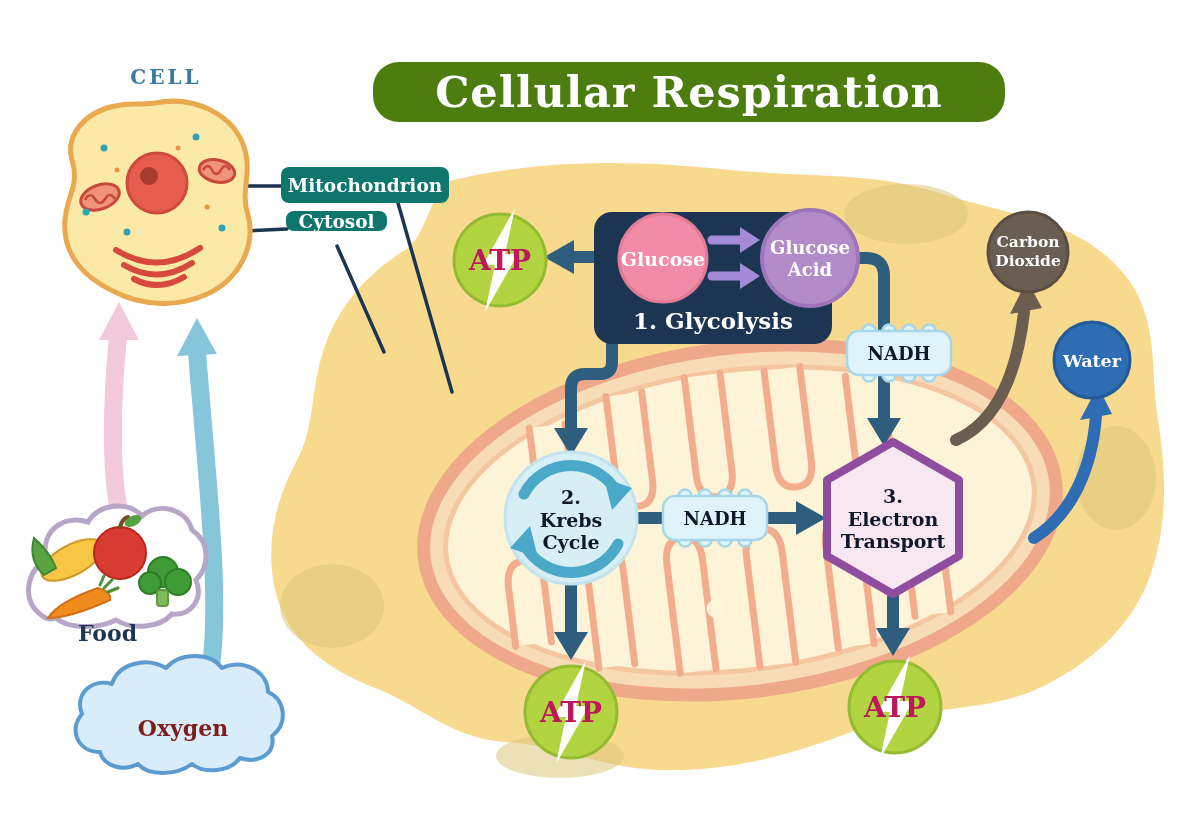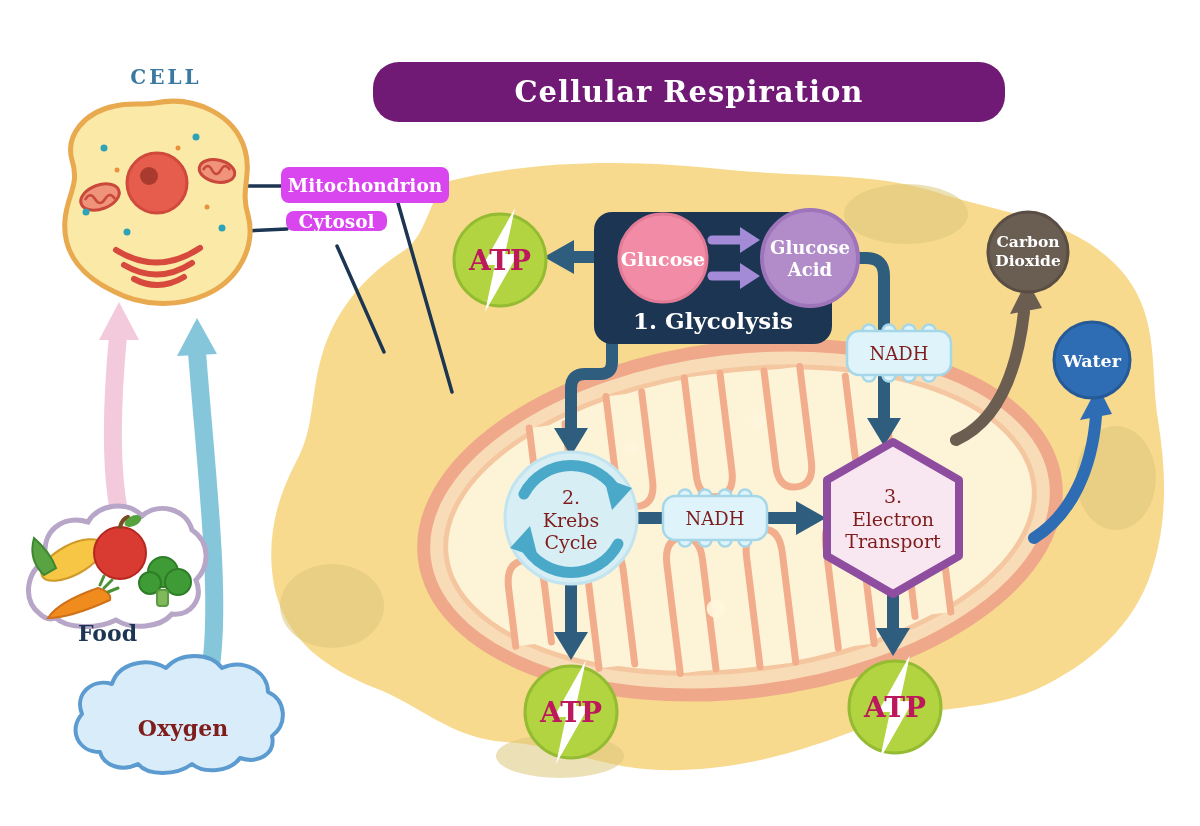--- a/index.html
+++ b/index.html
@@ -1,26 +1,26 @@
 <!DOCTYPE html>
 <html><head>
 <meta charset="utf-8">
 <style>
   * { margin:0; padding:0; box-sizing:border-box; }
   html,body { width:1200px; height:826px; }
   body { position:relative; background:#ffffff; font-family:"DejaVu Serif", serif; overflow:hidden; }
   svg.artwork { position:absolute; left:0; top:0; z-index:1; }
   .abs { position:absolute; z-index:2; display:flex; align-items:center; justify-content:center; text-align:center; }
-  .title-banner { left:373px; top:62px; width:632px; height:60px; background:#701a75; border-radius:26px;
-                  color:#fff; font-weight:bold; font-size:29px; letter-spacing:1px; }
+  .title-banner { left:373px; top:62px; width:632px; height:60px; background:#4d7c0f; border-radius:26px;
+                  color:#fff; font-weight:bold; font-size:43px; letter-spacing:1px; }
   .cell-label { left:123px; top:64px; width:86px; height:26px; color:#3b79a1; font-weight:bold; font-size:20px; letter-spacing:3px; }
-  .navy-tag { background:#d946ef; color:#fff; font-weight:bold; font-size:18.5px; border-radius:8px; }
+  .navy-tag { background:#0f766e; color:#fff; font-weight:bold; font-size:18.5px; border-radius:8px; }
   .mito-tag { left:281px; top:167px; width:168px; height:36px; }
   .cyto-tag { left:286px; top:211px; width:101px; height:20px; }
-  .node-text { color:#7f1d1d; font-weight:normal; line-height:1.18; }
+  .node-text { color:#0f172a; font-weight:bold; line-height:1.18; }
   .white-text { color:#ffffff; font-weight:bold; line-height:1.2; }
   .atp-text { color:#be185d; font-weight:bold; font-size:28px; }
   .atp1 { left:455px; top:237px; width:90px; height:46px; }
   .atp2 { left:526px; top:689px; width:90px; height:46px; }
   .atp3 { left:850px; top:684px; width:90px; height:46px; }
   .glucose-text { left:618px; top:247px; width:90px; height:24px; font-size:19px; }
   .pyruvic-text { left:764px; top:236px; width:92px; height:46px; font-size:18px; }
   .glyc-title { left:613px; top:306px; width:200px; height:30px; font-size:23px; }
   .nadh1 { left:849px; top:342px; width:100px; height:24px; font-size:18px; }
   .nadh2 { left:663px; top:507px; width:104px; height:24px; font-size:18px; }

